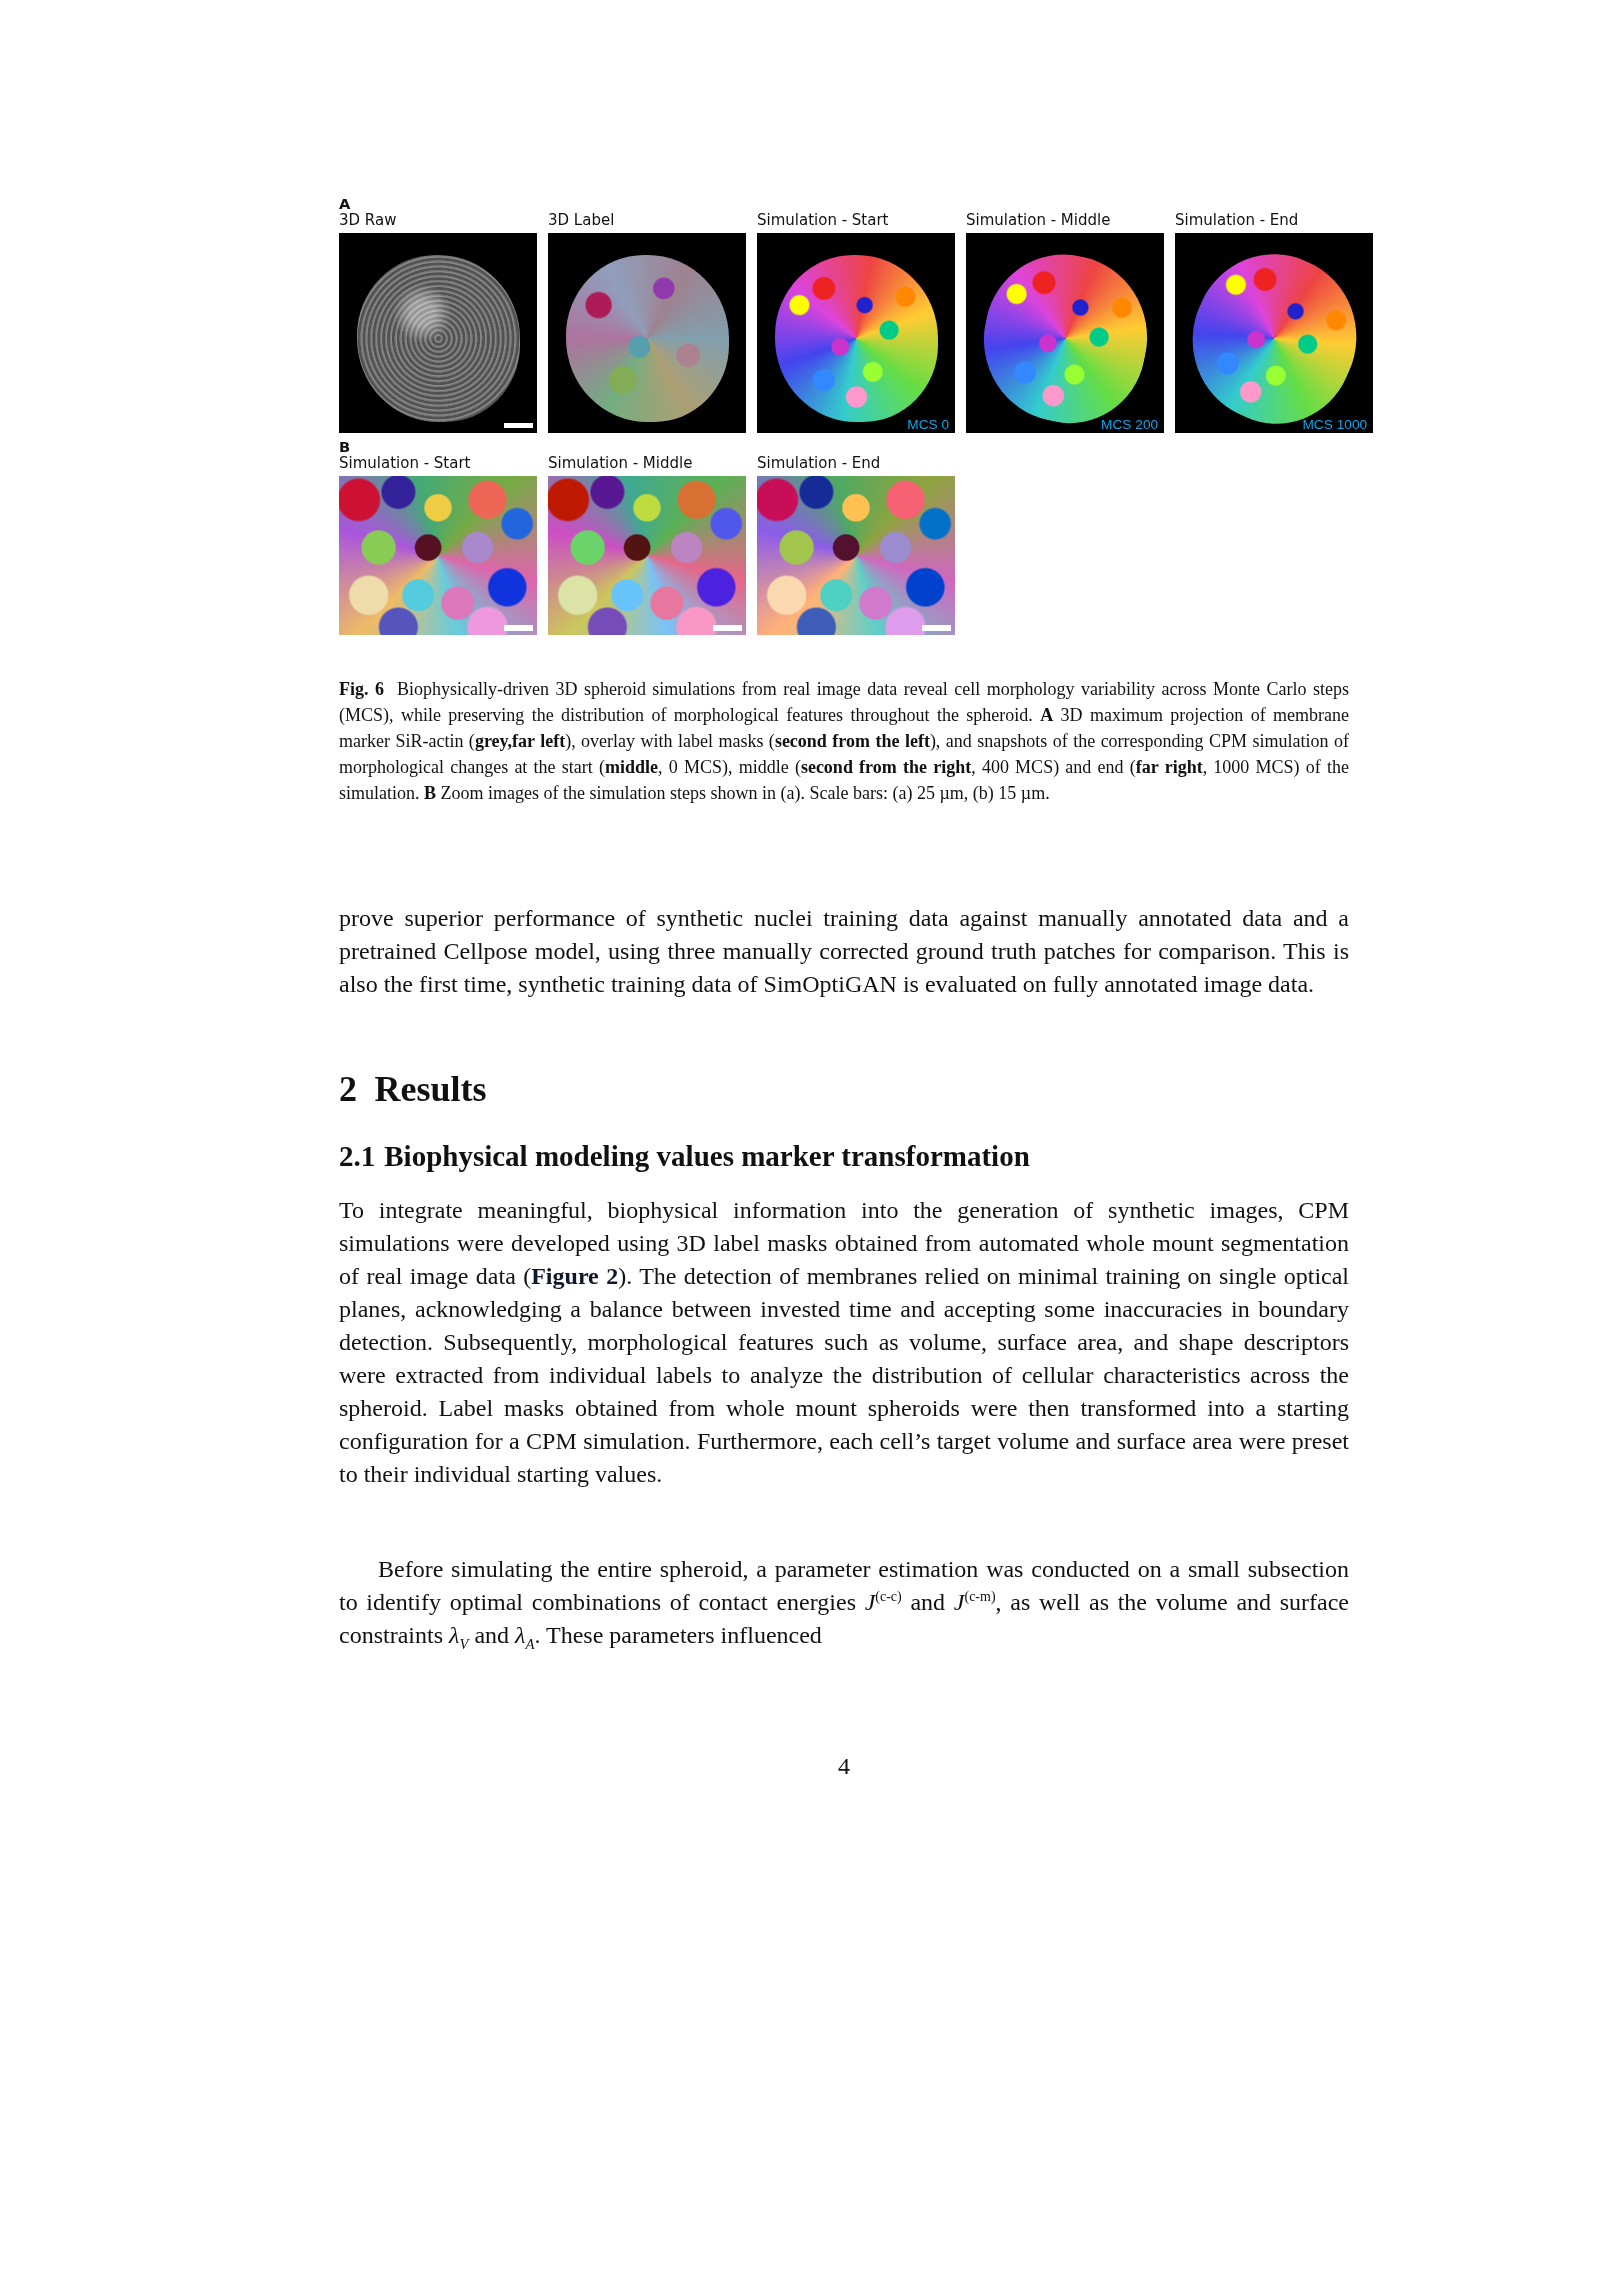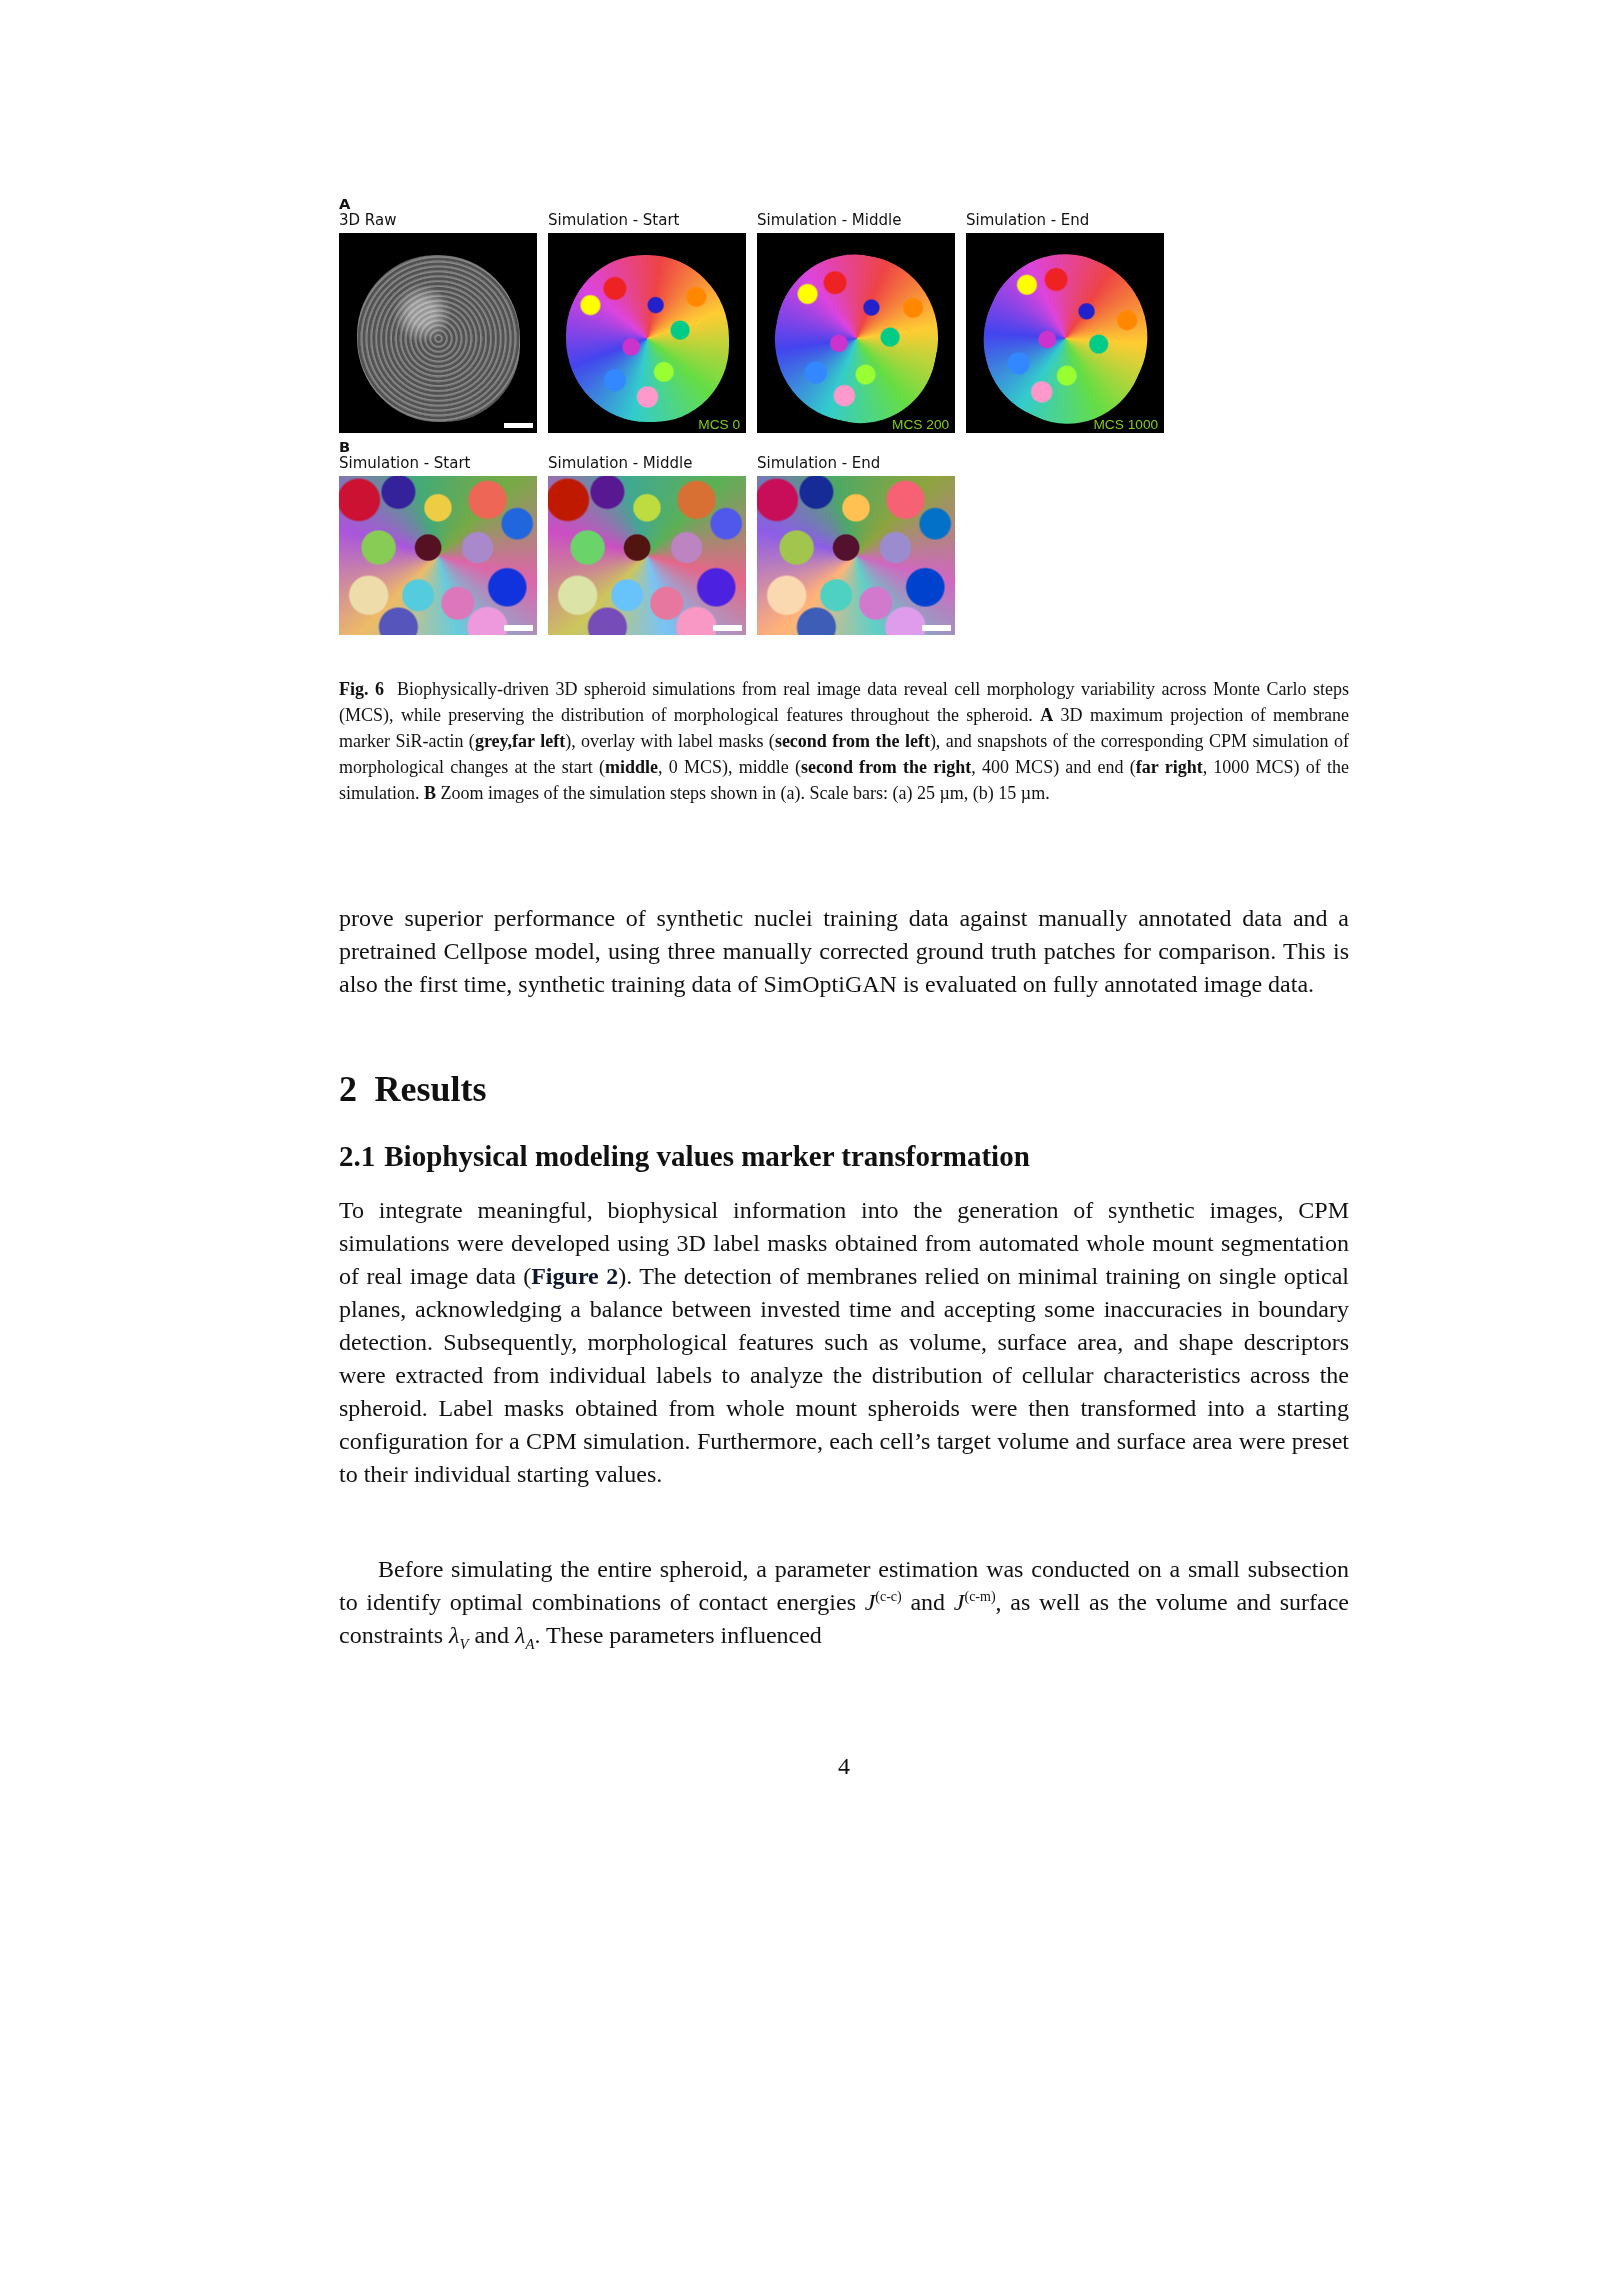--- a/index.html
+++ b/index.html
@@ -9,21 +9,21 @@
 
   
   .fig { position: absolute; left: 0; top: 196px; width: 1010px; }
   .panel-letter { font-family: "DejaVu Sans", sans-serif; font-weight: bold; font-size: 14.7px; line-height: 15.7px; height: 15.7px; }
   .row { display: flex; gap: 11px; }
   .cell { width: 198px; display: flex; flex-direction: column; }
   .cell-title { font-family: "DejaVu Sans", sans-serif; font-size: 15px; line-height: 17.6px; height: 21.6px; white-space: nowrap; color: #111; }
   .img { position: relative; width: 198px; background: #000; overflow: hidden; }
   .img.a { height: 200px; }
   .img.b { height: 159px; }
-  .mcs { position: absolute; right: 5.9px; bottom: 1px; color: #84cc16; font-family: "Liberation Sans", sans-serif; font-size: 13.7px; }
+  .mcs { position: absolute; right: 5.9px; bottom: 1px; color: #0ea5e9; font-family: "Liberation Sans", sans-serif; font-size: 13.7px; }
   .scale { position: absolute; right: 3.9px; bottom: 4.9px; height: 5.9px; background: #fff; }
   .sphere { position: absolute; left: 17.6px; top: 21.6px; width: 163px; height: 167px; border-radius: 48% 50% 46% 50%; }
   .sphere.raw { background:
       radial-gradient(circle at 40% 35%, rgba(255,255,255,0.35) 0 8%, transparent 20%),
       repeating-radial-gradient(circle at 50% 50%, #5a5a5a 0 2px, #8a8a8a 2.9px, #6b6b6b 4.9px),
       #777; filter: contrast(1.2); }
   .sphere.label { background:
       radial-gradient(circle at 20% 30%, #c26 0 7%, transparent 8%),
       radial-gradient(circle at 60% 20%, #a4c 0 6%, transparent 7%),
       radial-gradient(circle at 45% 55%, #6bc 0 8%, transparent 9%),
@@ -83,20 +83,26 @@
 <div class="page">
 
   <div class="fig">
     <div class="panel-letter">A</div>
     <div class="row">
       <div class="cell">
         <div class="cell-title">3D Raw</div>
         <div class="img a">
           <div class="sphere raw"></div>
           <div class="scale" style="width:29px;"></div>
+        </div>
+      </div>
+      <div class="cell">
+        <div class="cell-title">3D Label</div>
+        <div class="img a">
+          <div class="sphere label"></div>
         </div>
       </div>
       <div class="cell">
         <div class="cell-title">Simulation - Start</div>
         <div class="img a">
           <div class="sphere sim"></div>
           <div class="mcs">MCS 0</div>
         </div>
       </div>
       <div class="cell">

